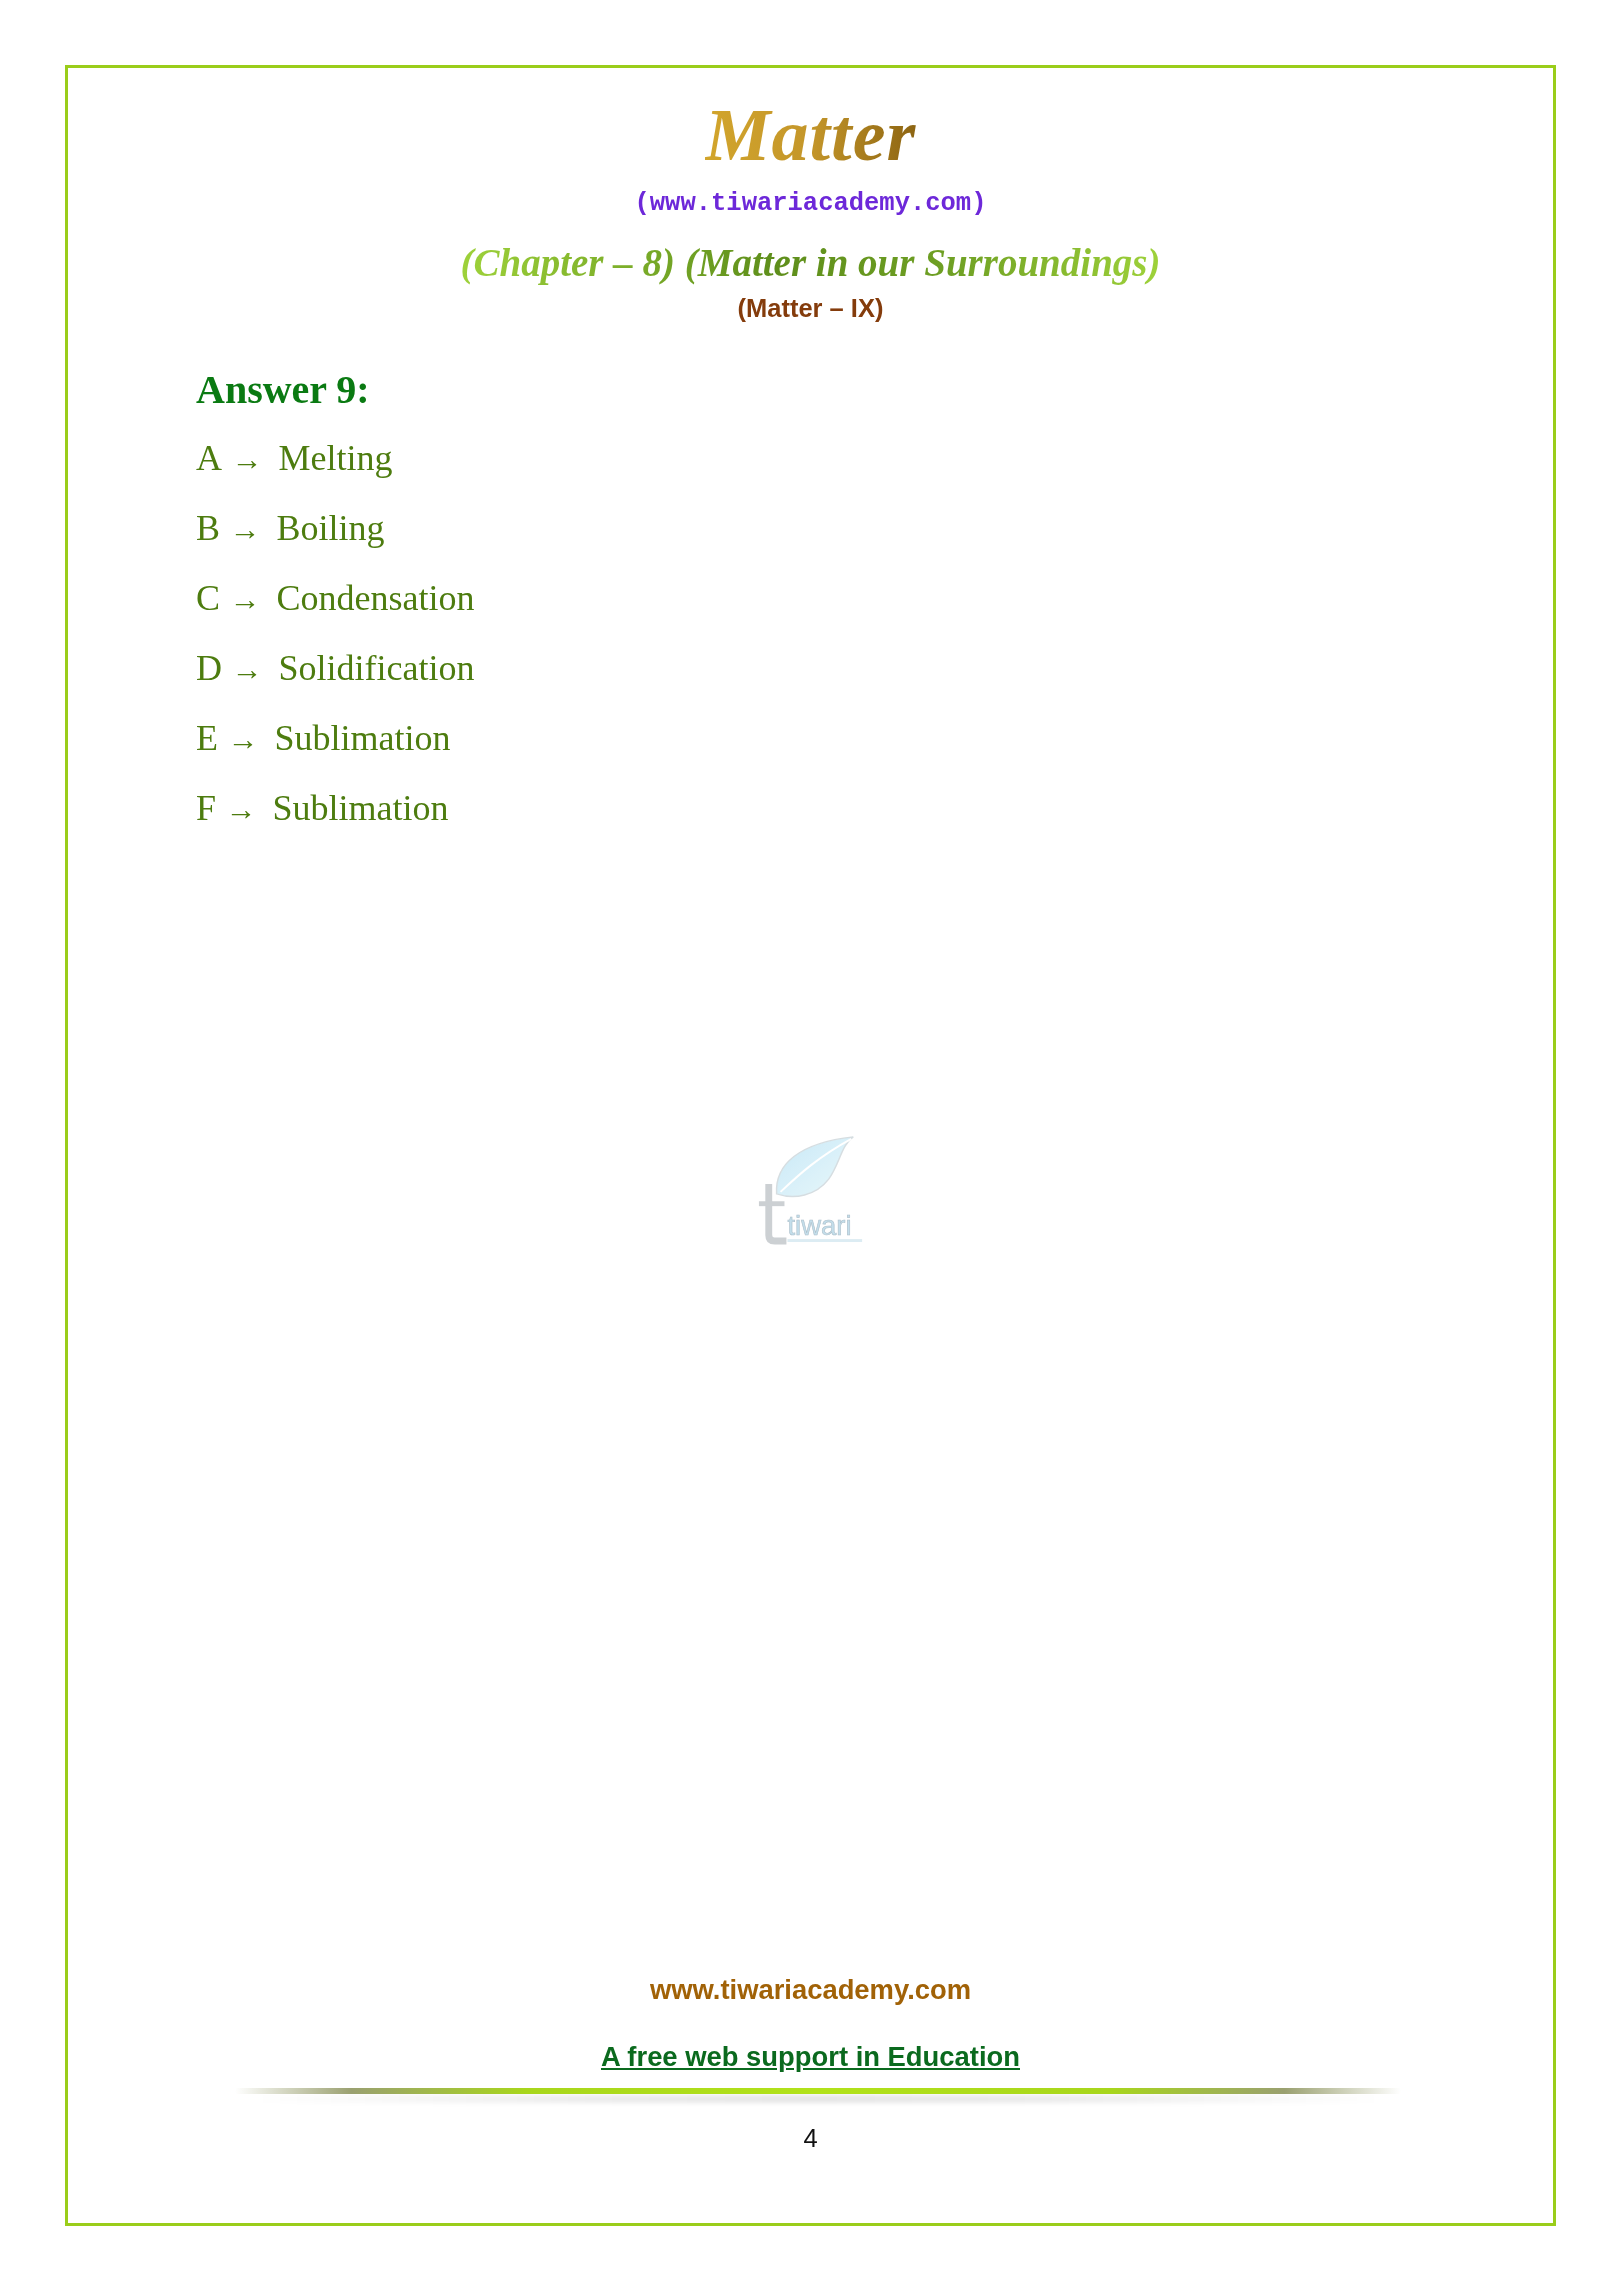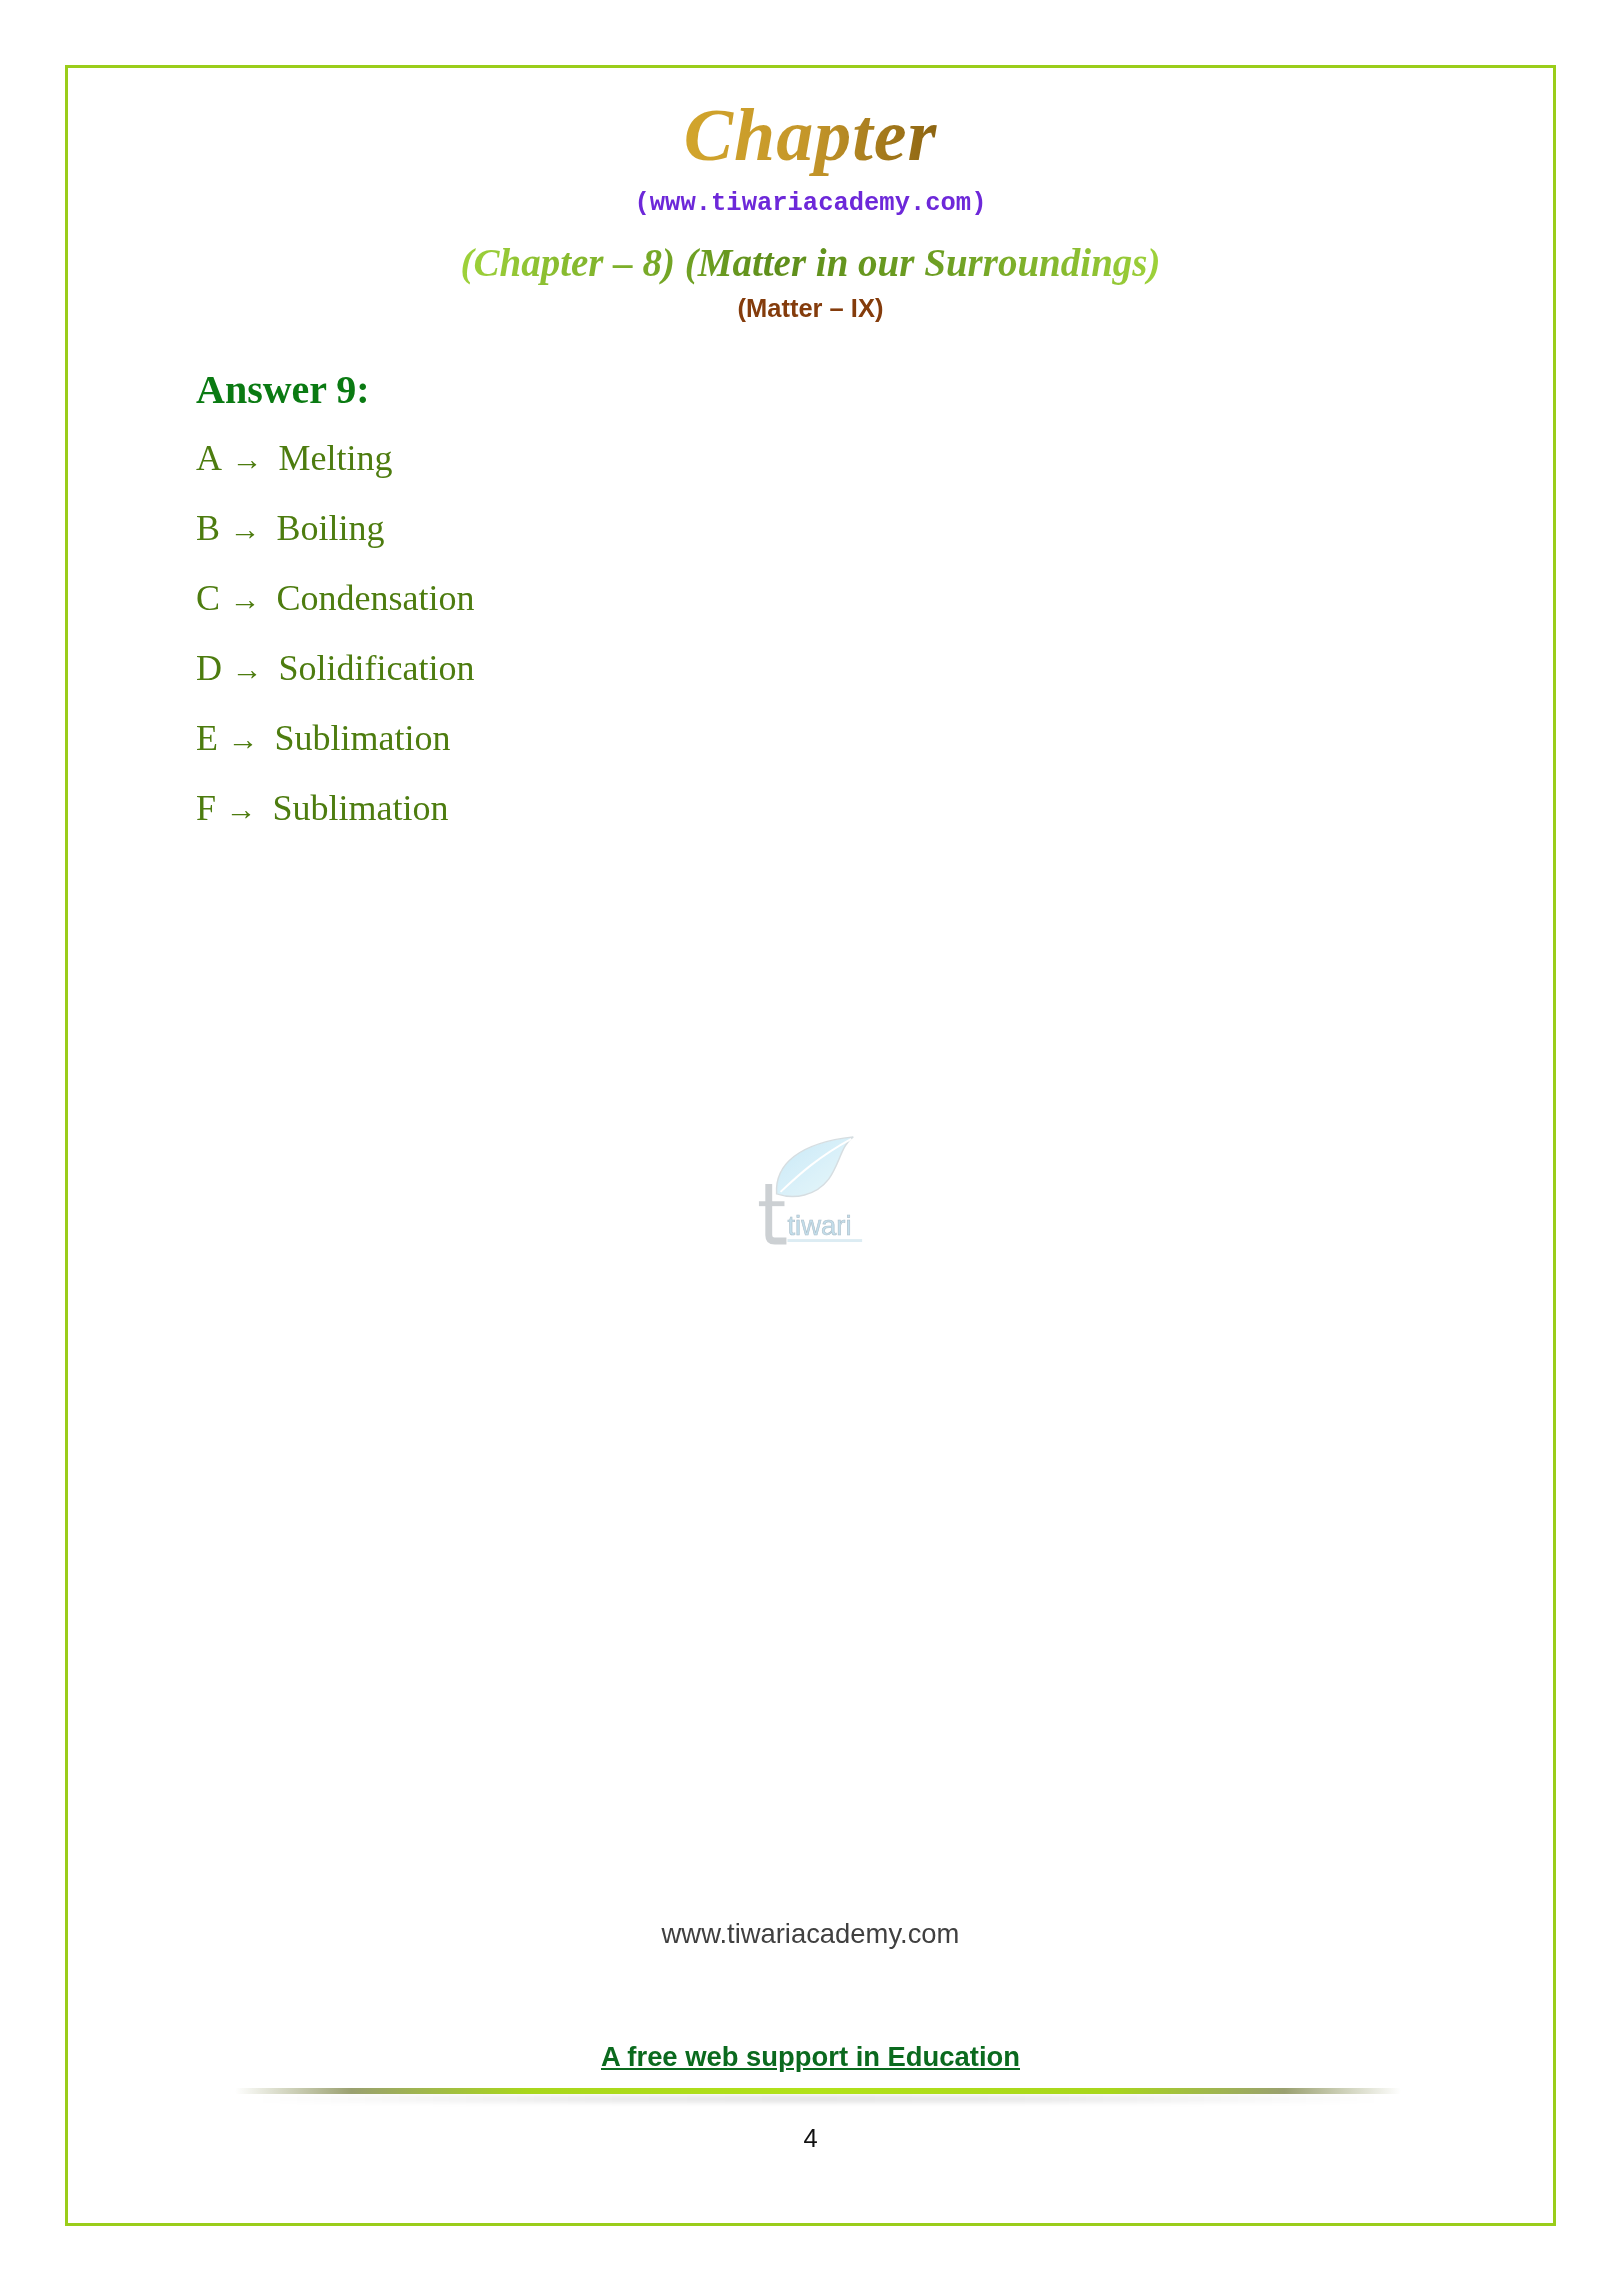--- a/index.html
+++ b/index.html
@@ -43,22 +43,22 @@
   .answer-list { left: 196px; top: 434px; margin: 0; padding: 0; list-style: none; }
   .answer-item {
     font-family: "Liberation Serif", "DejaVu Serif", serif;
     font-size: 36px; color: #4d7c0f; height: 70px; line-height: 49px;
     white-space: pre;
   }
   .answer-item .letter { display: inline-block; }
   .answer-item .arrow { display: inline-block; margin: 0 15.7px 0 9.8px; font-size: 31px; }
   .logo { left: 755px; top: 1125px; width: 113px; height: 123px; opacity: 0.85; }
   .footer-url {
-    top: 1918px; font-family: "Liberation Sans", "DejaVu Sans", sans-serif;
-    font-size: 27.4px; font-weight: normal; color: #404040;
+    top: 1974px; font-family: "Liberation Sans", "DejaVu Sans", sans-serif;
+    font-size: 27.4px; font-weight: bold; color: #a16207;
   }
   .footer-tagline {
     top: 2041px; font-family: "Liberation Sans", "DejaVu Sans", sans-serif;
     font-size: 27.4px; font-weight: bold; color: #0b6a1e; text-decoration: underline;
   }
   .divider {
     left: 235px; top: 2088px; width: 1166px; height: 5.9px;
     background: linear-gradient(90deg, rgba(170,170,170,0) 0%, #9aa070 10%, #a8d61c 25%, #b2e21a 50%, #a8d61c 75%, #9aa070 90%, rgba(170,170,170,0) 100%);
     border-radius: 2.9px;
   }
@@ -71,21 +71,21 @@
     top: 2124px; font-family: "Liberation Sans", "DejaVu Sans", sans-serif;
     font-size: 25.5px; color: #111;
   }
 </style>
 </head>
 <body>
 
 <div class="page-border"></div>
 
 <div class="abs center title-wrap">
-  <span class="title">Chapter</span>
+  <span class="title">Matter</span>
 </div>
 
 <div class="abs center url">(www.tiwariacademy.com)</div>
 
 <div class="abs center chapter-wrap">
   <span class="chapter">(Chapter – 8) (Matter in our Surroundings)</span>
 </div>
 
 <div class="abs center class">(Matter – IX)</div>
 

